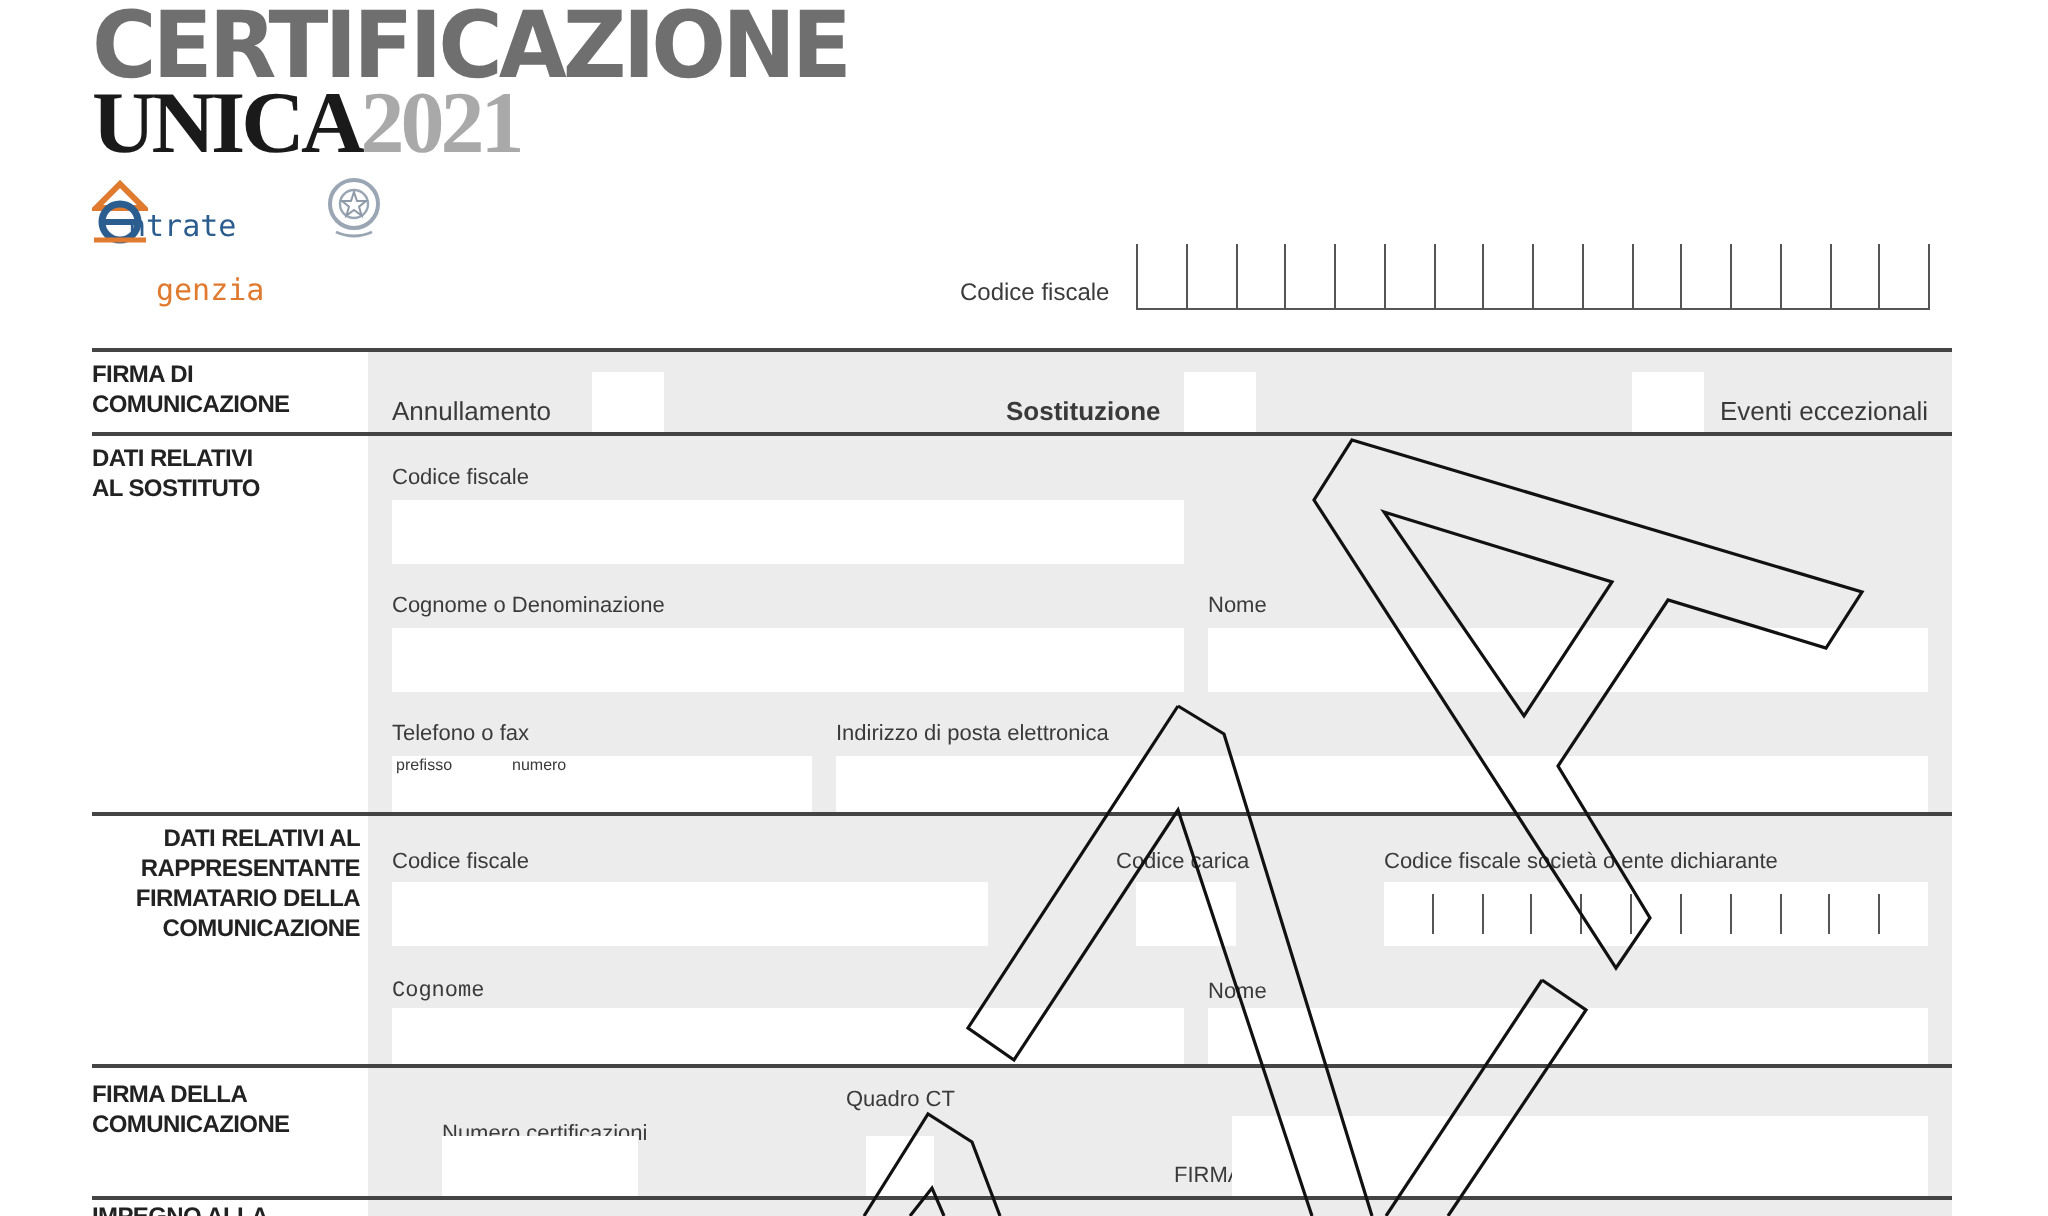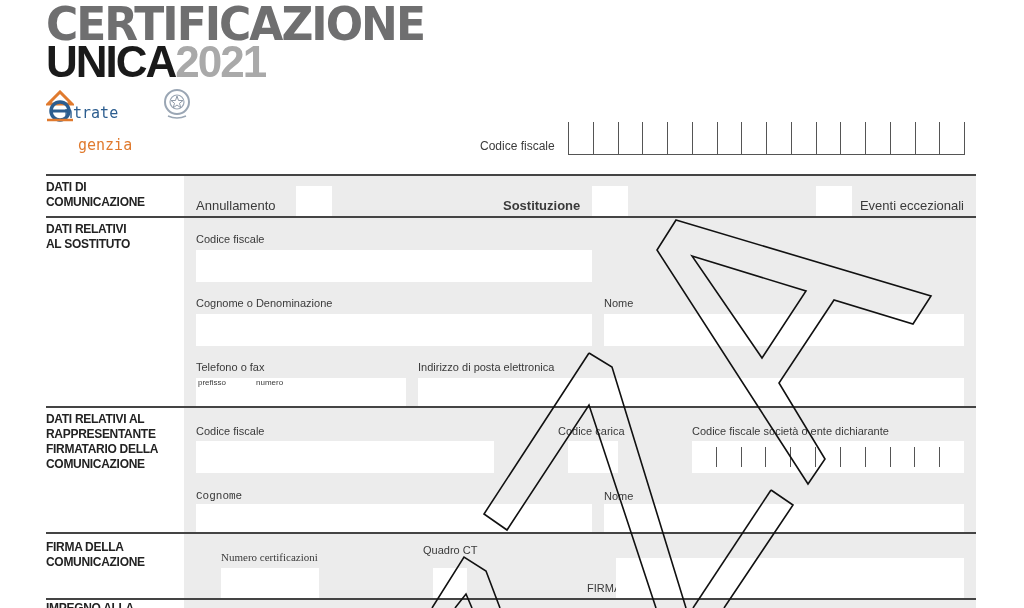--- a/index.html
+++ b/index.html
@@ -12,21 +12,21 @@
     .abs { position: absolute; }
 
     
     .title-line1 {
       left: 46px; top: 4px; font-size: 44px; font-weight: 900; letter-spacing: -2px;
       color: #6f6f70; line-height: 40px; transform: scaleY(1.05);
       font-family: "DejaVu Sans", sans-serif;
     }
     .title-line2 {
       left: 46px; top: 42px; font-size: 44px; font-weight: 900; letter-spacing: -2px;
-      line-height: 40px; font-family: Liberation Sans, sans-serif;
+      line-height: 40px; font-family: Liberation Serif, serif;
     }
     .title-line2 .unica { color: #1a1a1a; }
     .title-line2 .year { color: #a9a9a9; }
     .agenzia { left: 46px; top: 86px; width: 150px; height: 40px; }
     .agenzia .word1 { position: absolute; left: 32px; top: 2px; font-family: "DejaVu Sans Mono", monospace; font-size: 15px; color: #e07a2e; margin-top: 48px; }
     .agenzia .word2 { position: absolute; left: 18px; top: 18px; font-family: "DejaVu Sans Mono", monospace; font-size: 15px; color: #2c5d8f; }
     .agenzia .e-mark { position: absolute; left: 0; top: 4px; width: 28px; height: 32px; }
     .agenzia .emblem { position: absolute; left: 116px; top: 0; width: 30px; height: 34px; }
 
     
@@ -93,21 +93,21 @@
     <div class="cell"></div>
     <div class="cell"></div>
     <div class="cell"></div>
     <div class="cell"></div>
     <div class="cell"></div>
     <div class="cell"></div>
     <div class="cell"></div>
   </div>
 
 <div class="section" style="top:174px;height:40px;">
-  <div class="sec-label" style="white-space:pre-line;">DATI DI
+  <div class="sec-label" style="white-space:pre-line;">FIRMA DI
 COMUNICAZIONE</div>
   <div class="gray">
     <div class="field-label big" style="left:12px;top:22px;">Annullamento</div>
     <div class="input" style="left:112px;top:10px;width:36px;height:30px;"></div>
     <div class="field-label big" style="left:319px;top:22px;font-weight:bold;">Sostituzione</div>
     <div class="input" style="left:408px;top:10px;width:36px;height:30px;"></div>
     <div class="input" style="left:632px;top:10px;width:36px;height:30px;"></div>
     <div class="field-label big" style="right:12px;top:22px;">Eventi eccezionali</div>
   </div>
 </div>
@@ -128,21 +128,21 @@
     <div class="input" style="left:12px;top:160px;width:210px;height:30px;">
       <span class="field-label tiny" style="left:2px;top:0px;text-align:center;">prefisso</span>
       <span class="field-label tiny" style="left:60px;top:0px;">numero</span>
     </div>
     <div class="field-label" style="left:234px;top:143px;">Indirizzo di posta elettronica</div>
     <div class="input" style="left:234px;top:160px;width:546px;height:30px;"></div>
   </div>
 </div>
 
 <div class="section" style="top:406px;height:126px;">
-  <div class="sec-label" style="white-space:pre-line;">DATI RELATIVI AL
+  <div class="sec-label" style="white-space:pre-line;text-align:right;">DATI RELATIVI AL
 RAPPRESENTANTE
 FIRMATARIO DELLA
 COMUNICAZIONE</div>
   <div class="gray">
     <div class="field-label" style="left:12px;top:17px;">Codice fiscale</div>
     <div class="input" style="left:12px;top:33px;width:298px;height:32px;"></div>
 
     <div class="field-label" style="left:374px;top:17px;">Codice carica</div>
     <div class="input" style="left:384px;top:33px;width:50px;height:32px;"></div>
 
@@ -165,21 +165,21 @@
     <div class="input" style="left:12px;top:96px;width:396px;height:30px;"></div>
     <div class="field-label" style="left:420px;top:82px;">Nome</div>
     <div class="input" style="left:420px;top:96px;width:360px;height:30px;"></div>
   </div>
 </div>
 
 <div class="section" style="top:532px;height:64px;">
   <div class="sec-label" style="white-space:pre-line;top:6px;">FIRMA DELLA
 COMUNICAZIONE</div>
   <div class="gray">
-    <div class="field-label" style="left:37px;top:17px;font-family:Liberation Serif, serif;">Numero certificazioni</div>
+    <div class="field-label" style="left:37px;top:27px;">Numero certificazioni</div>
     <div class="input" style="left:37px;top:34px;width:98px;height:30px;"></div>
     <div class="field-label" style="left:239px;top:10px;">Quadro CT</div>
     <div class="input" style="left:249px;top:34px;width:34px;height:30px;"></div>
     <div class="field-label" style="left:403px;top:48px;">FIRMA</div>
     <div class="input" style="left:432px;top:24px;width:348px;height:40px;"></div>
   </div>
 </div>
 
 <div class="section" style="top:598px;height:14px;">
   <div class="sec-label" style="top:1px;">IMPEGNO ALLA</div>

